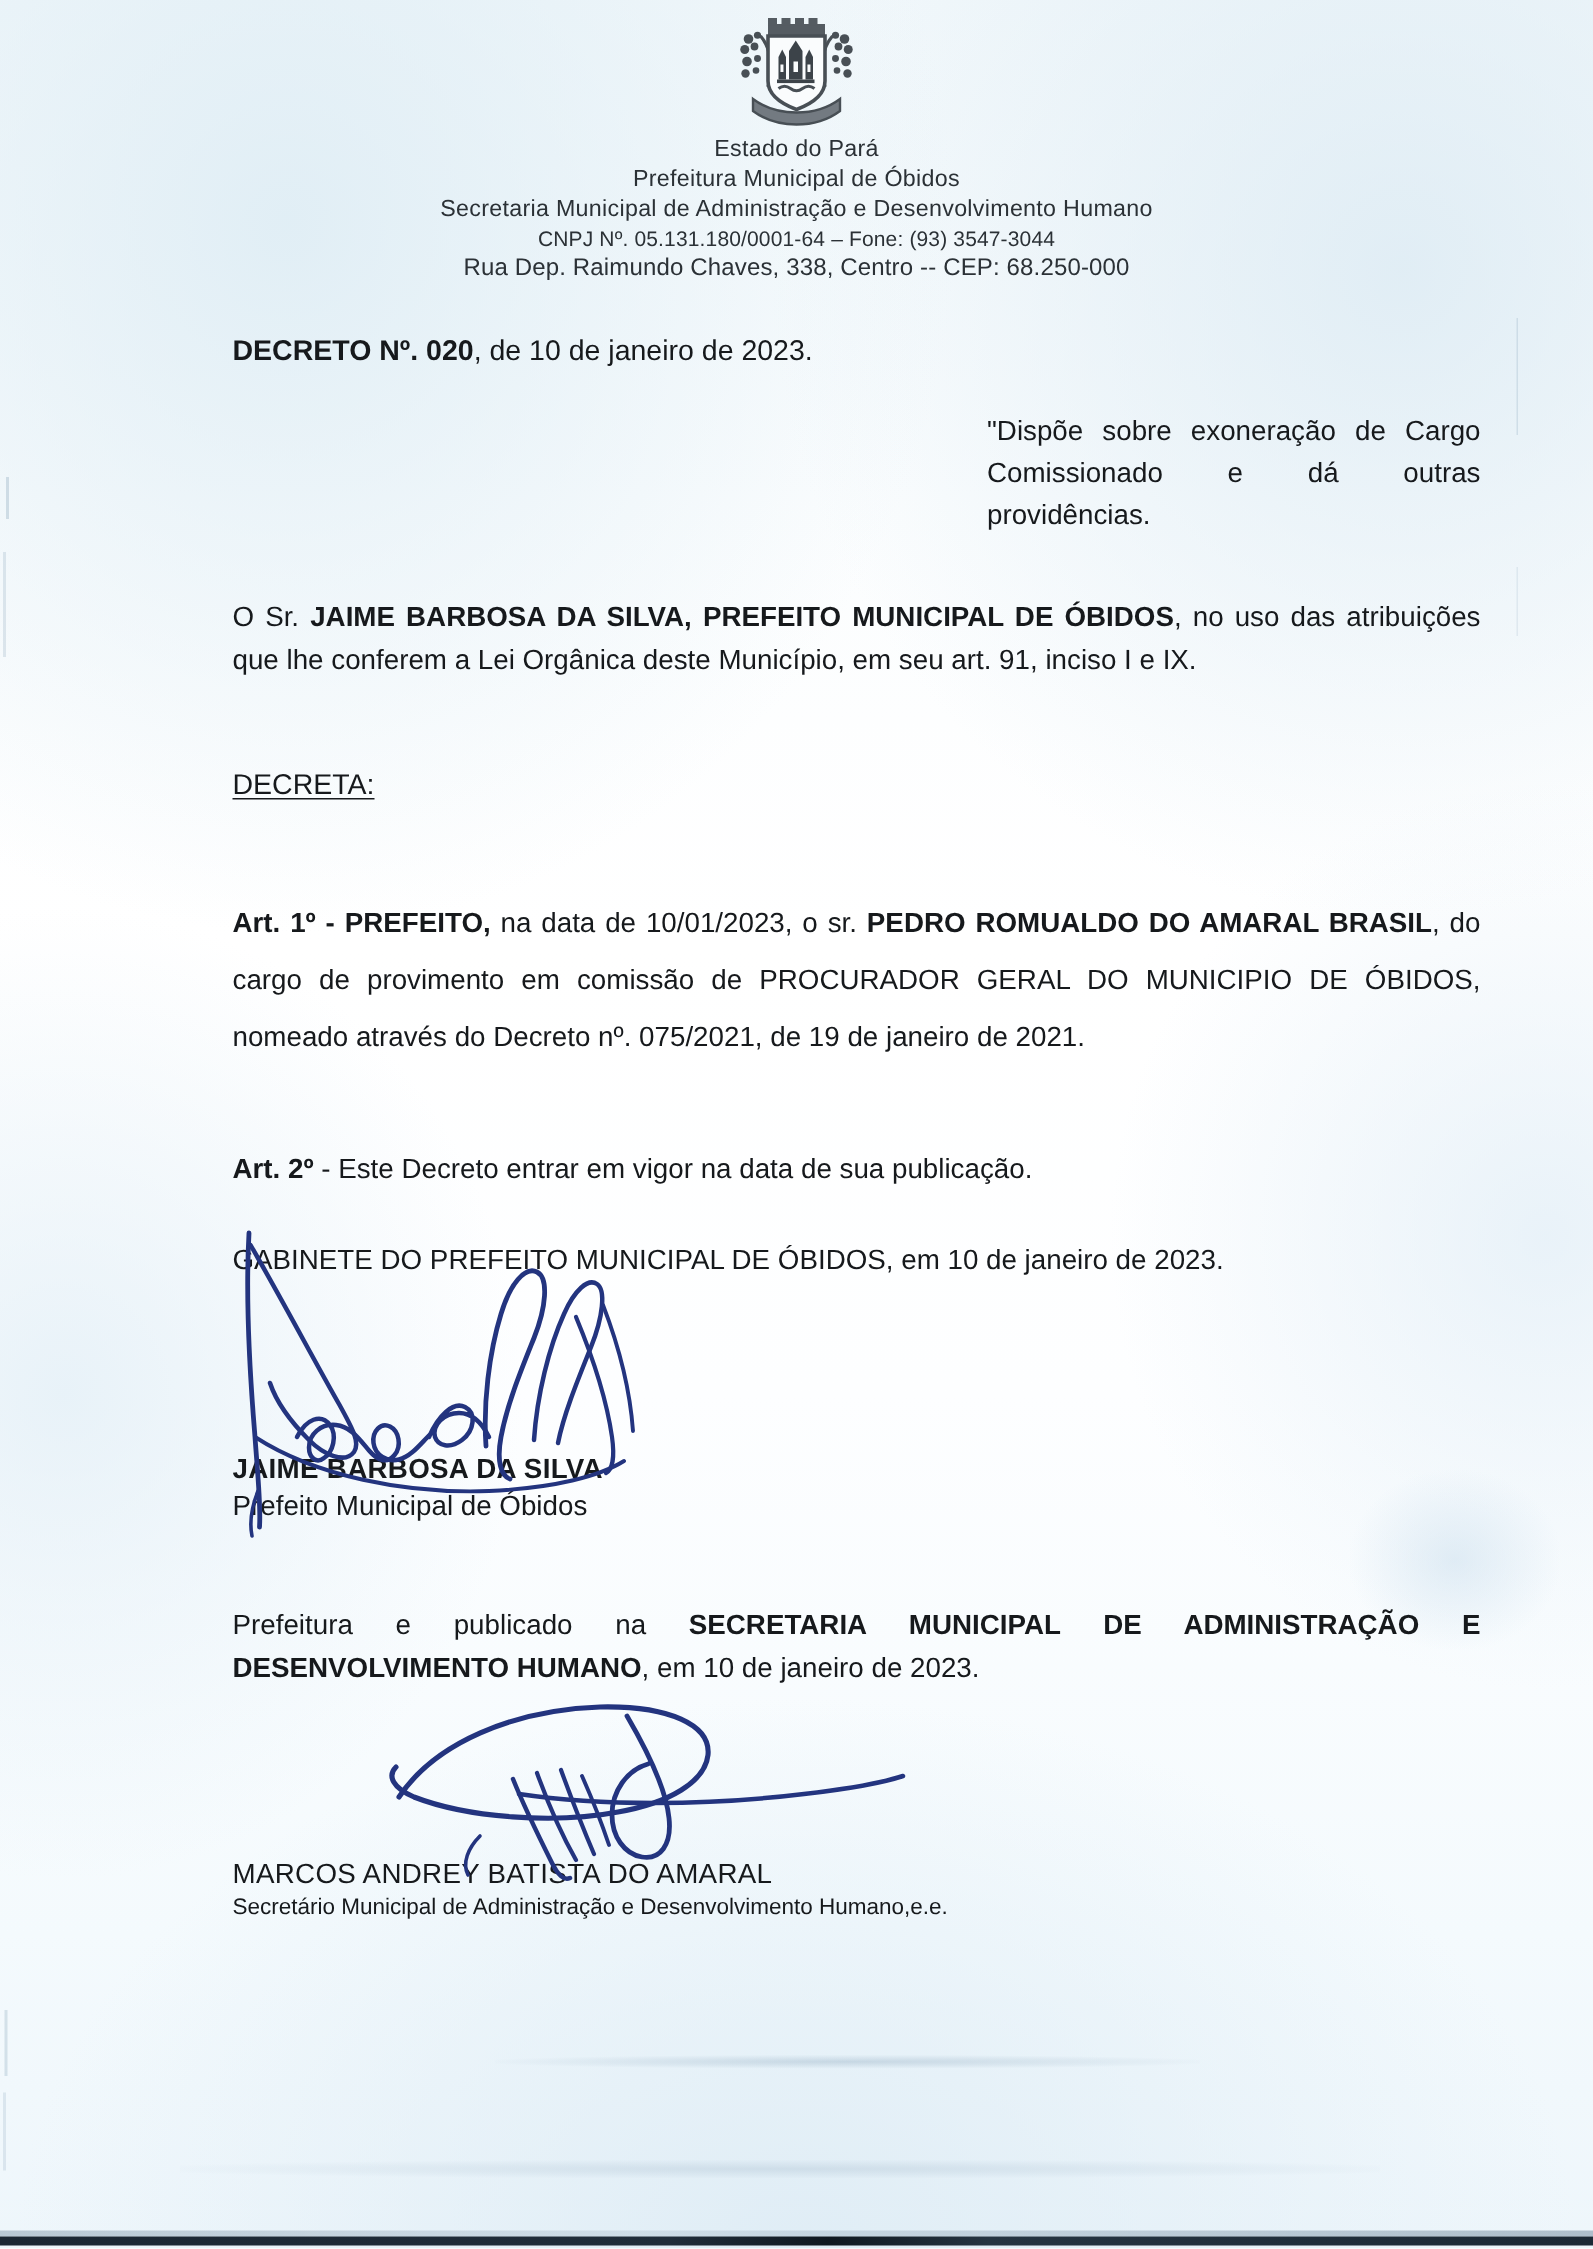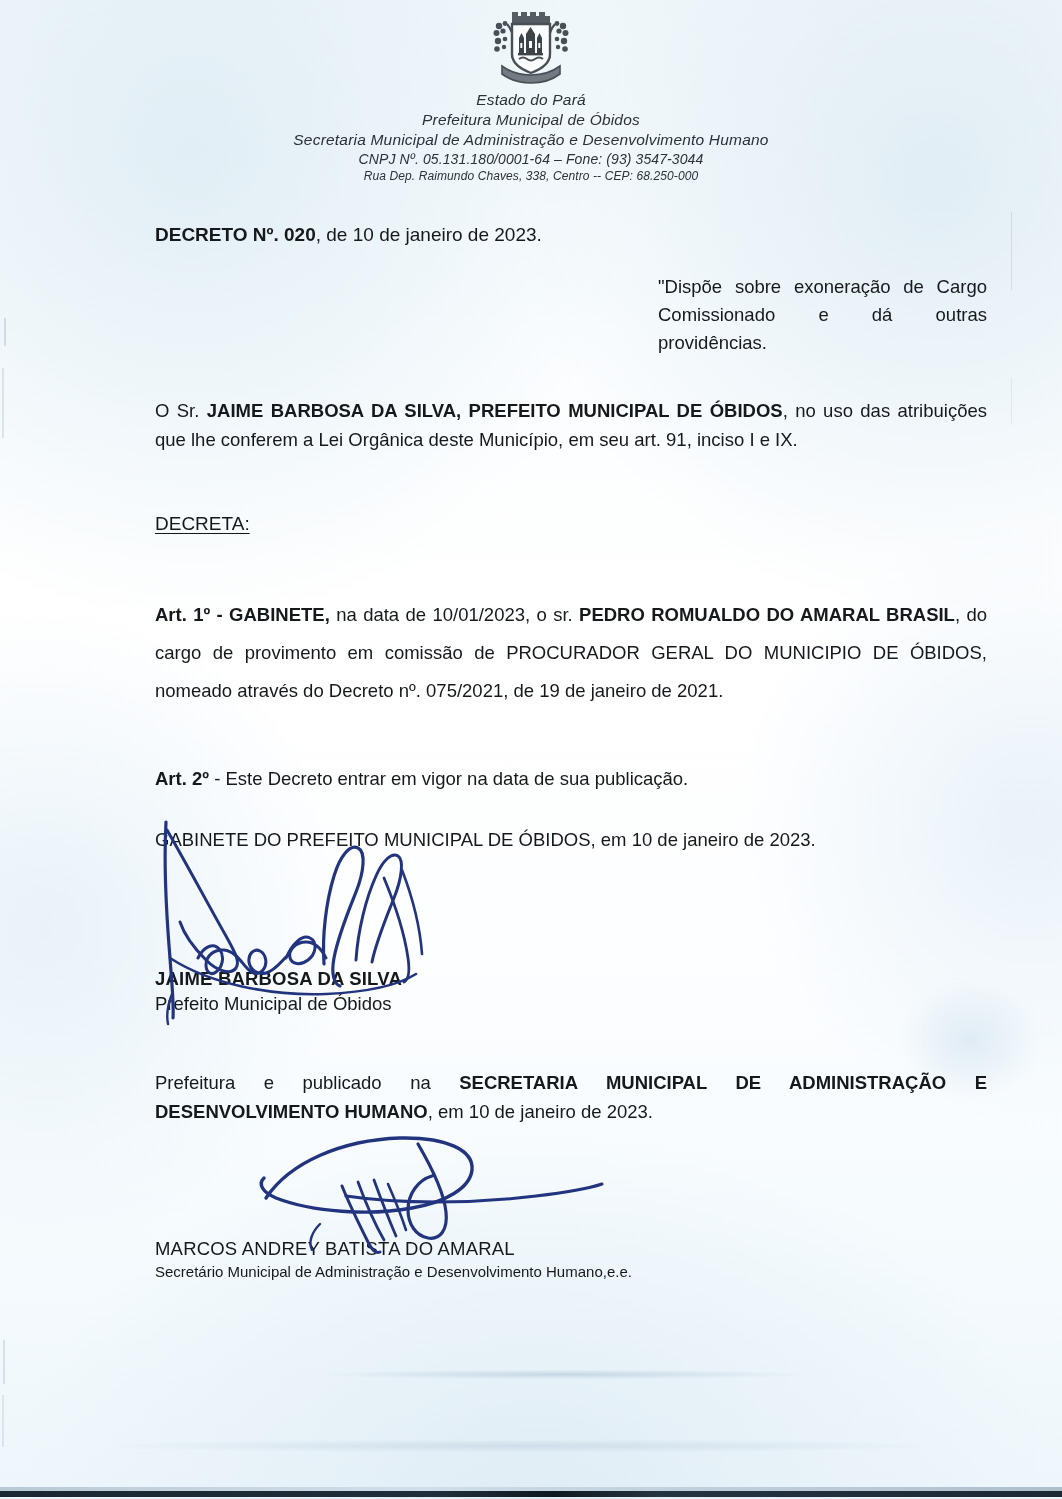--- a/index.html
+++ b/index.html
@@ -65,27 +65,26 @@
     height: 80px;
     margin: 0 auto 2px auto;
     display: block;
     opacity: 0.93;
   }
   .header-line {
     color: #2b3136;
     letter-spacing: 0.2px;
     line-height: 1.30;
     white-space: nowrap;
-    font-style: italic;
   }
   .hl-1 { font-size: 15.5px; }
   .hl-2 { font-size: 15.5px; }
   .hl-3 { font-size: 15.5px; }
   .hl-4 { font-size: 14px; letter-spacing: 0.1px; }
-  .hl-5 { font-size: 12px; letter-spacing: 0.1px; }
+  .hl-5 { font-size: 16px; letter-spacing: 0.1px; }
 
   
   .doc {
     position: absolute;
     left: 155px;
     top: 0;
     width: 832px;
     color: #16191c;
   }
   .title {
@@ -300,21 +299,21 @@
 
     <div class="ementa">"Dispõe sobre exoneração de Cargo Comissionado e dá outras providências.</div>
 
     <div class="preamble">
       <span>O Sr. </span><b>JAIME BARBOSA DA SILVA, PREFEITO MUNICIPAL DE ÓBIDOS</b><span>, no uso das atribuições que lhe conferem a Lei Orgânica deste Município, em seu art. 91, inciso I e IX.</span>
     </div>
 
     <div class="decreta">DECRETA:</div>
 
     <div class="art1">
-      <b>Art. 1º - GABINETE,</b><span> na data de 10/01/2023, o sr. </span><b>PEDRO ROMUALDO DO AMARAL BRASIL</b><span>, do cargo de provimento em comissão de PROCURADOR GERAL DO MUNICIPIO DE ÓBIDOS, nomeado através do Decreto nº. 075/2021, de 19 de janeiro de 2021.</span>
+      <b>Art. 1º - PREFEITO,</b><span> na data de 10/01/2023, o sr. </span><b>PEDRO ROMUALDO DO AMARAL BRASIL</b><span>, do cargo de provimento em comissão de PROCURADOR GERAL DO MUNICIPIO DE ÓBIDOS, nomeado através do Decreto nº. 075/2021, de 19 de janeiro de 2021.</span>
     </div>
 
     <div class="art2">
       <b>Art. 2º</b><span> - Este Decreto entrar em vigor na data de sua publicação.</span>
     </div>
 
     <div class="gabinete">
       <b>GABINETE DO PREFEITO MUNICIPAL DE ÓBIDOS</b><span>, em 10 de janeiro de 2023.</span>
     </div>
 

